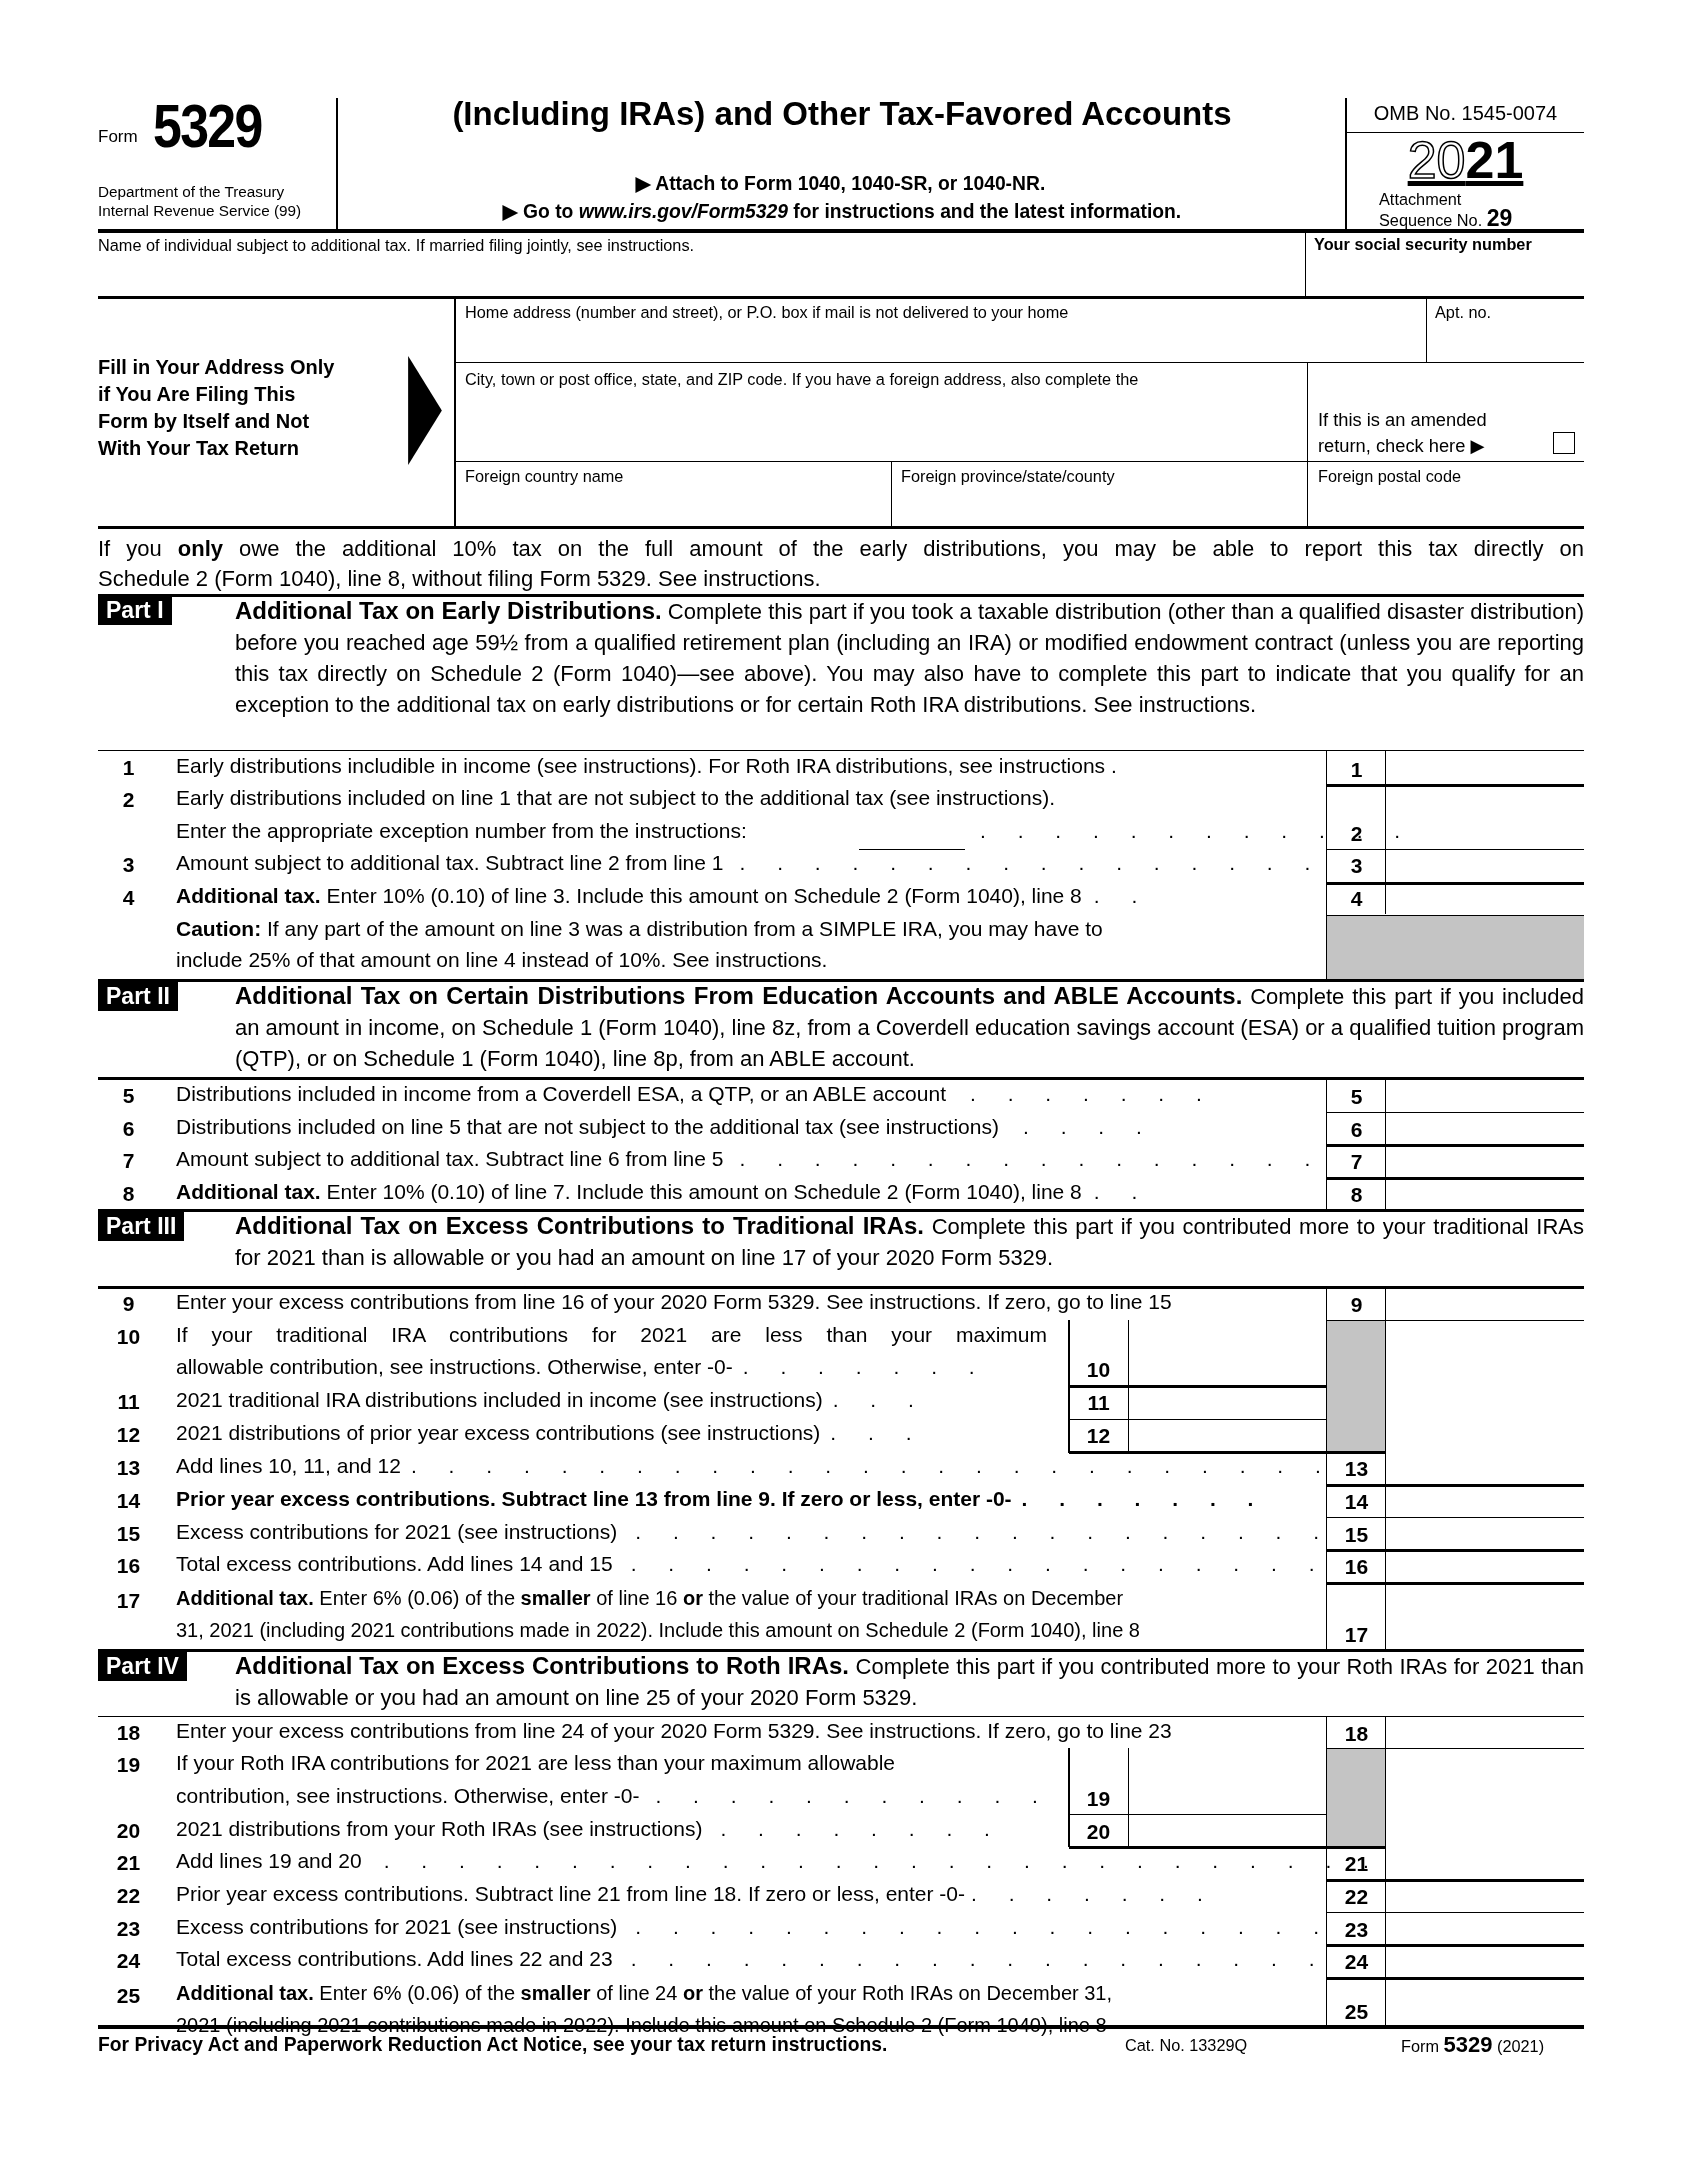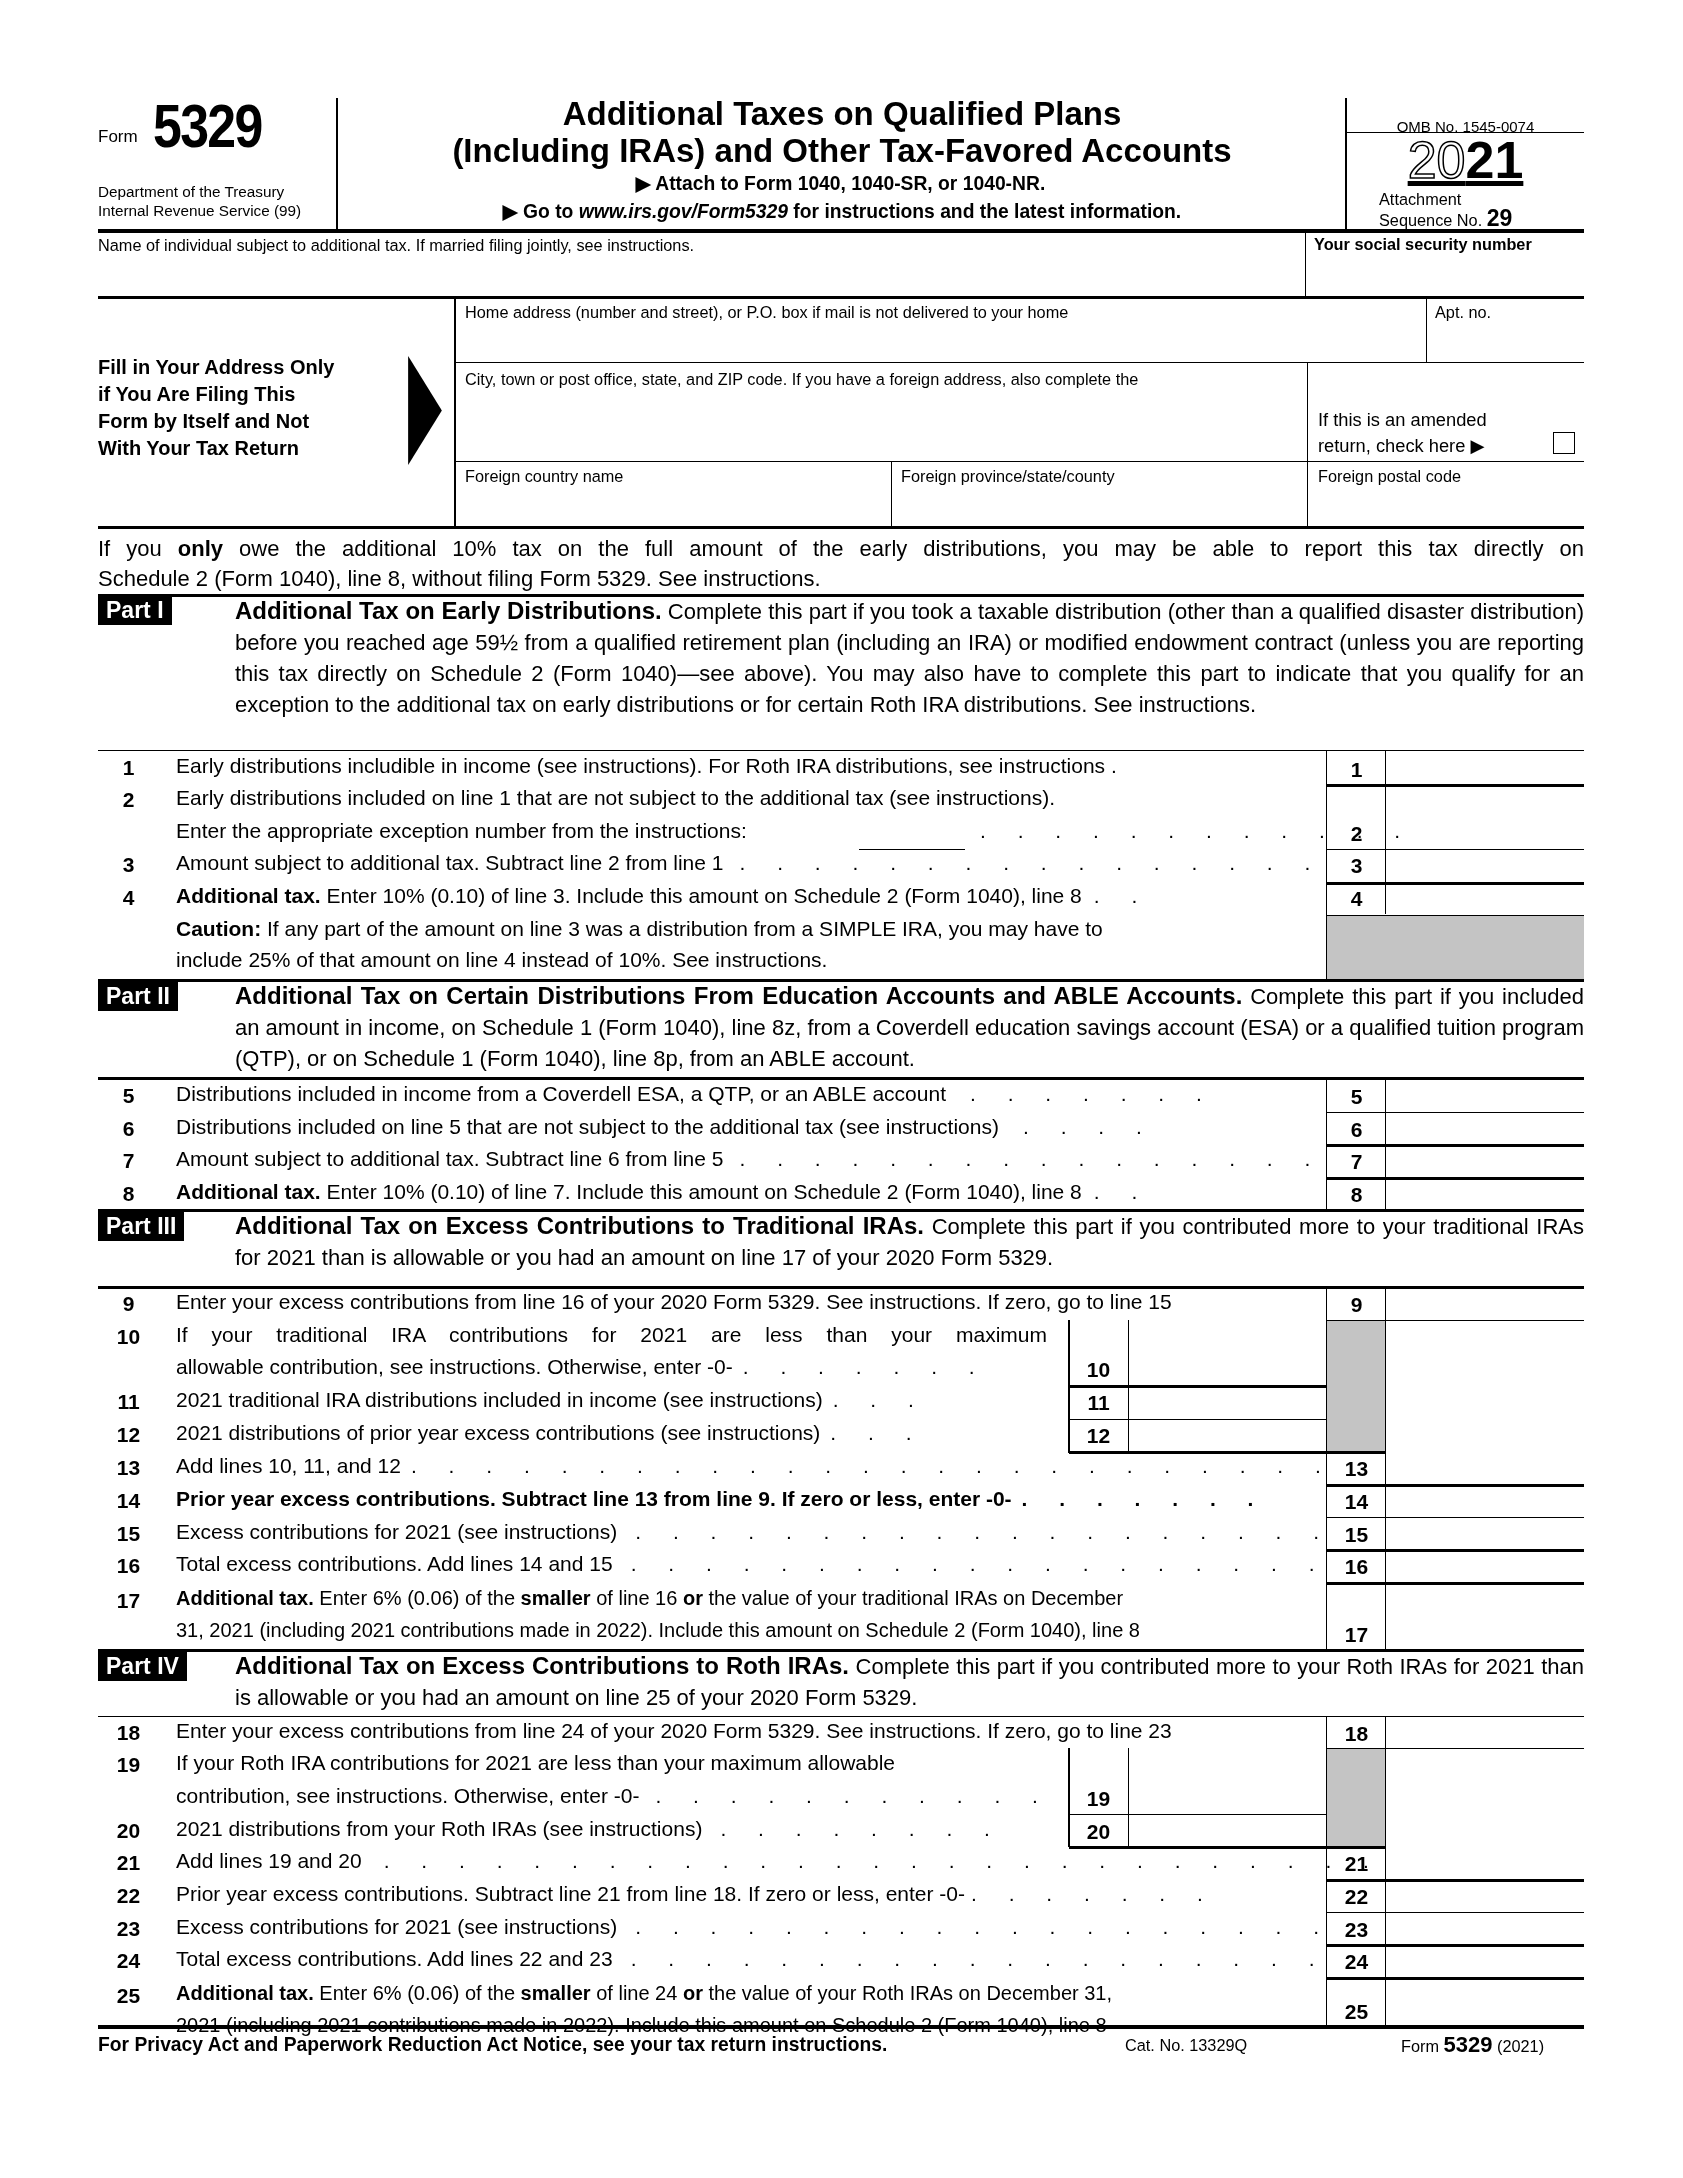--- a/index.html
+++ b/index.html
@@ -31,30 +31,29 @@
 <div>
   <div class="abs" style="left:98px;top:127px;font-size:17px;">Form</div>
   <div class="abs" style="left:153px;top:91px;font-size:61px;font-weight:bold;letter-spacing:-2px;transform:scaleX(0.85);transform-origin:left;">5329</div>
   <div class="abs" style="left:98px;top:182px;font-size:15.3px;line-height:19px;">
     <div>Department of the Treasury</div>
     <div>Internal Revenue Service (99)</div>
   </div>
   <div class="vl2" style="left:336px;top:98px;height:133px;"></div>
 
   <div class="abs" style="left:337px;width:1010px;top:95px;text-align:center;font-weight:bold;font-size:33px;line-height:37px;">
-    <div>Additional Taxes on Qualified Plans</div>
     <div>(Including IRAs) and Other Tax-Favored Accounts</div>
   </div>
   <div class="abs" style="left:337px;width:1007px;top:172px;text-align:center;font-weight:bold;font-size:19.3px;">▶ Attach to Form 1040, 1040-SR, or 1040-NR.</div>
   <div class="abs" style="left:337px;width:1010px;top:200px;text-align:center;font-weight:bold;font-size:19.3px;">
     <span>▶ Go to </span><i>www.irs.gov/Form5329</i><span> for instructions and the latest information.</span>
   </div>
 
   <div class="vl2" style="left:1345px;top:98px;height:133px;"></div>
-  <div class="abs" style="left:1347px;width:237px;top:118px;text-align:center;font-size:15px;">OMB No. 1545-0074</div>
+  <div class="abs" style="left:1347px;width:237px;top:102px;text-align:center;font-size:20px;">OMB No. 1545-0074</div>
   <div class="hl" style="left:1347px;width:237px;top:132px;"></div>
   <div class="abs" style="left:1347px;width:237px;top:133px;text-align:center;font-size:52px;font-weight:bold;line-height:55px;text-decoration:underline;">
     <span style="color:#fff;-webkit-text-stroke:1.5px #000;font-weight:normal;">20</span><span>21</span>
   </div>
   <div class="abs" style="left:1379px;top:190px;font-size:16.3px;line-height:19px;">
     <div>Attachment</div>
     <div><span>Sequence No.</span> <b style="font-size:23px;">29</b></div>
   </div>
 </div>
 <div class="hl4" style="left:98px;width:1486px;top:229px;"></div>

